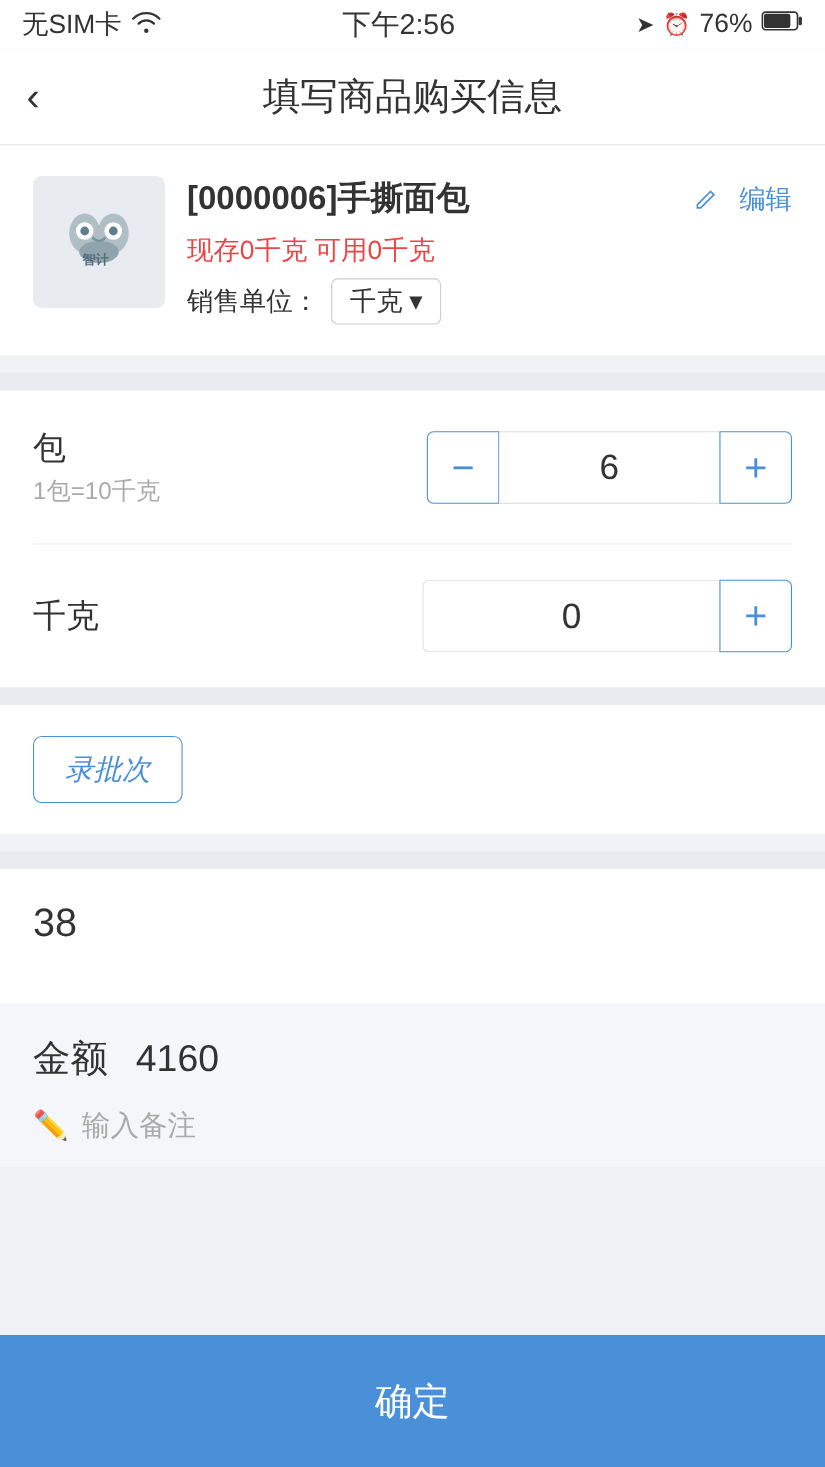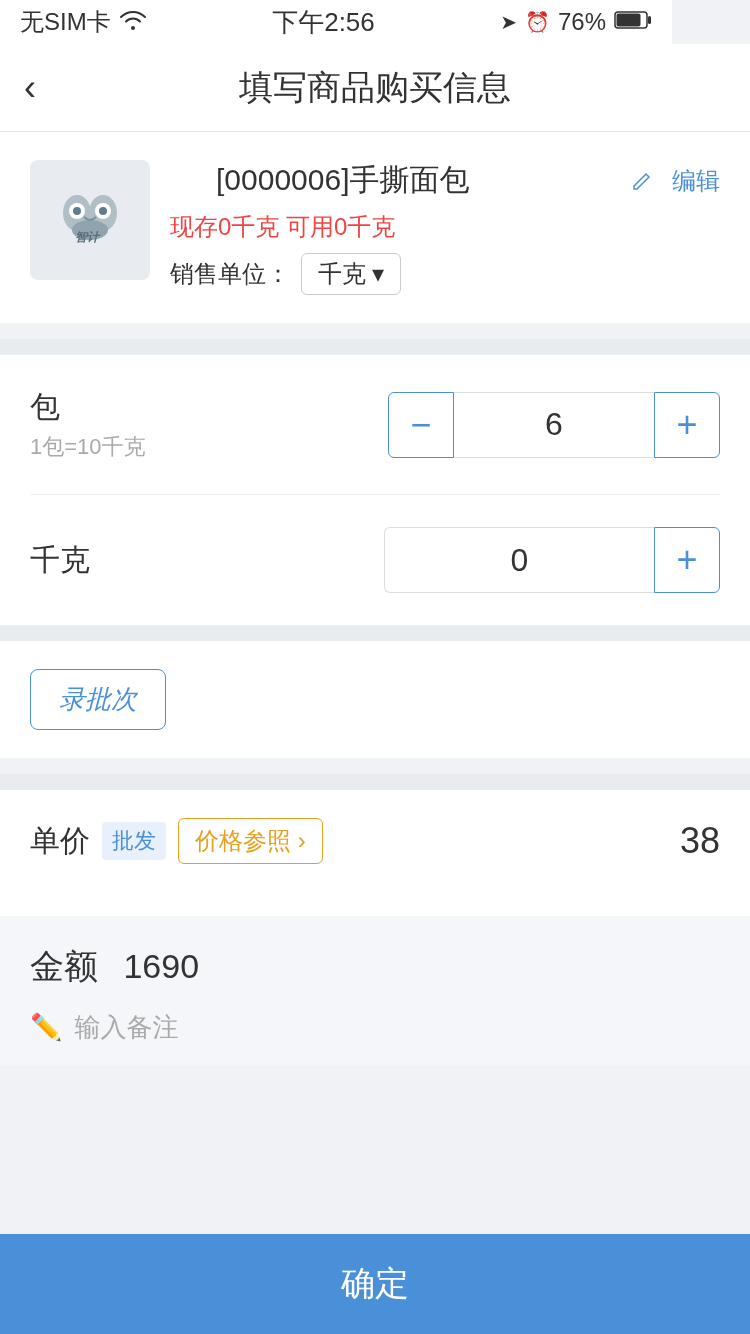--- a/index.html
+++ b/index.html
@@ -8,21 +8,21 @@
       width: 750px;
       min-height: 1334px;
       font-family: -apple-system, 'PingFang SC', 'Helvetica Neue', Arial, sans-serif;
       background: #f0f2f5;
       font-size: 28px;
       color: #333;
     }
 
     
     .status-bar {
-      width: 672px;
+      width: 750px;
       height: 44px;
       background: #fff;
       display: flex;
       align-items: center;
       justify-content: space-between;
       padding: 0 20px;
       font-size: 24px;
       color: #333;
     }
     .status-left { display: flex; align-items: center; gap: 8px; }
@@ -68,36 +68,34 @@
       background: #e8ecf0;
       border-radius: 8px;
       display: flex;
       align-items: center;
       justify-content: center;
       flex-shrink: 0;
     }
     .owl-icon {
       font-size: 48px;
       color: #737373;
-      font-style: italic;
     }
     .product-info {
       flex: 1;
     }
     .product-name-row {
       display: flex;
       justify-content: space-between;
       align-items: center;
       margin-bottom: 10px;
     }
     .product-name {
       font-size: 30px;
-      font-weight: 400;
-      color: #333;
-      margin-left: 46px;
+      font-weight: 700;
+      color: #333;
     }
     .edit-btn {
       font-size: 24px;
       color: #4a90d9;
       display: flex;
       align-items: center;
       gap: 19px;
     }
     .product-stock {
       font-size: 24px;
@@ -292,21 +290,21 @@
 
     
     .empty-space {
       background: #f0f2f5;
       height: 300px;
     }
 
     
     .confirm-bar {
       width: 750px;
-      height: 100px;
+      height: 120px;
       background: #4a90d9;
       position: fixed;
       bottom: 0;
       left: 0;
       display: flex;
       align-items: center;
       justify-content: center;
       cursor: pointer;
     }
     .confirm-btn-text {
@@ -416,33 +414,28 @@
 <div class="section-divider"></div>
 
 <div class="total-row">
   <button class="batch-btn">录批次</button>
 </div>
 
 <div class="section-divider"></div>
 
 <div class="price-section">
   <div class="price-row">
-    <div class="price-label">
-      <span>单价</span>
-      <span class="batch-tag">批发</span>
-      <button class="price-ref-btn">价格参照 ›</button>
-    </div>
     <span class="price-value">38</span>
   </div>
 </div>
 
 <div class="amount-section">
   <div class="amount-row">
     <span>金额</span>
-    <span style="font-weight:500; margin-left:16px;">1690</span>
+    <span style="font-weight:500; margin-left:16px;">4160</span>
   </div>
   <div class="note-row">
     <span class="pencil-icon">✏️</span>
     <span>输入备注</span>
   </div>
 </div>
 
 <div class="empty-space"></div>
 
 <div class="confirm-bar">

